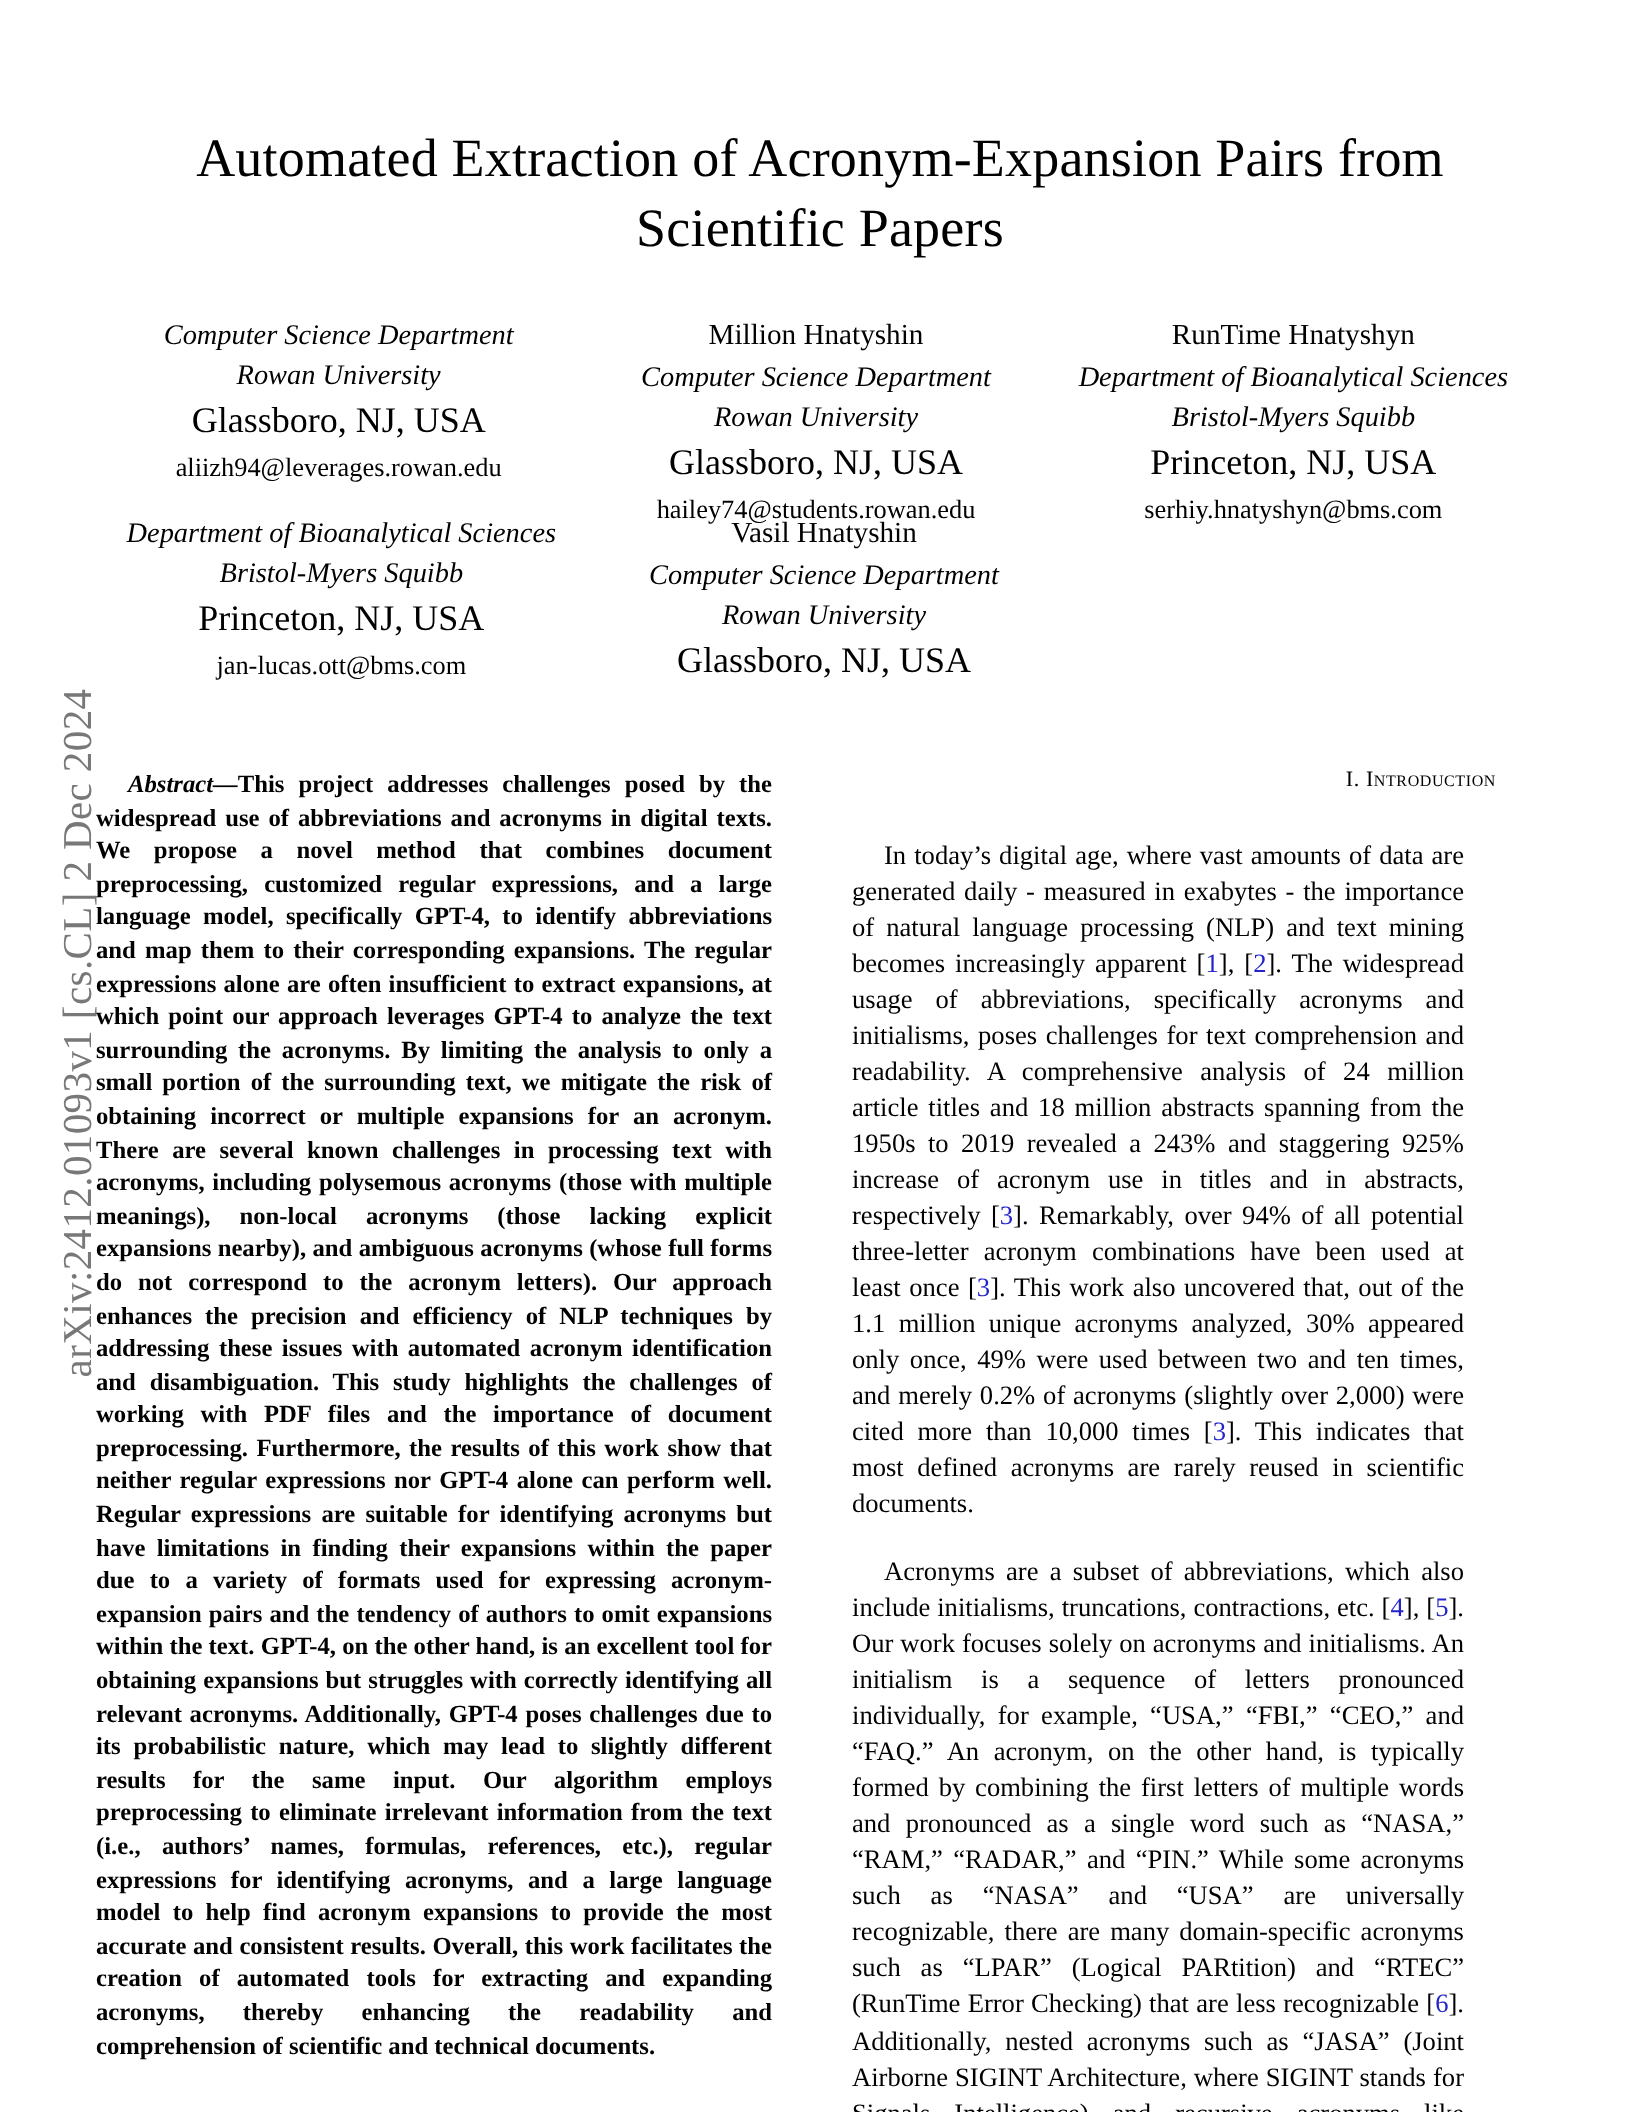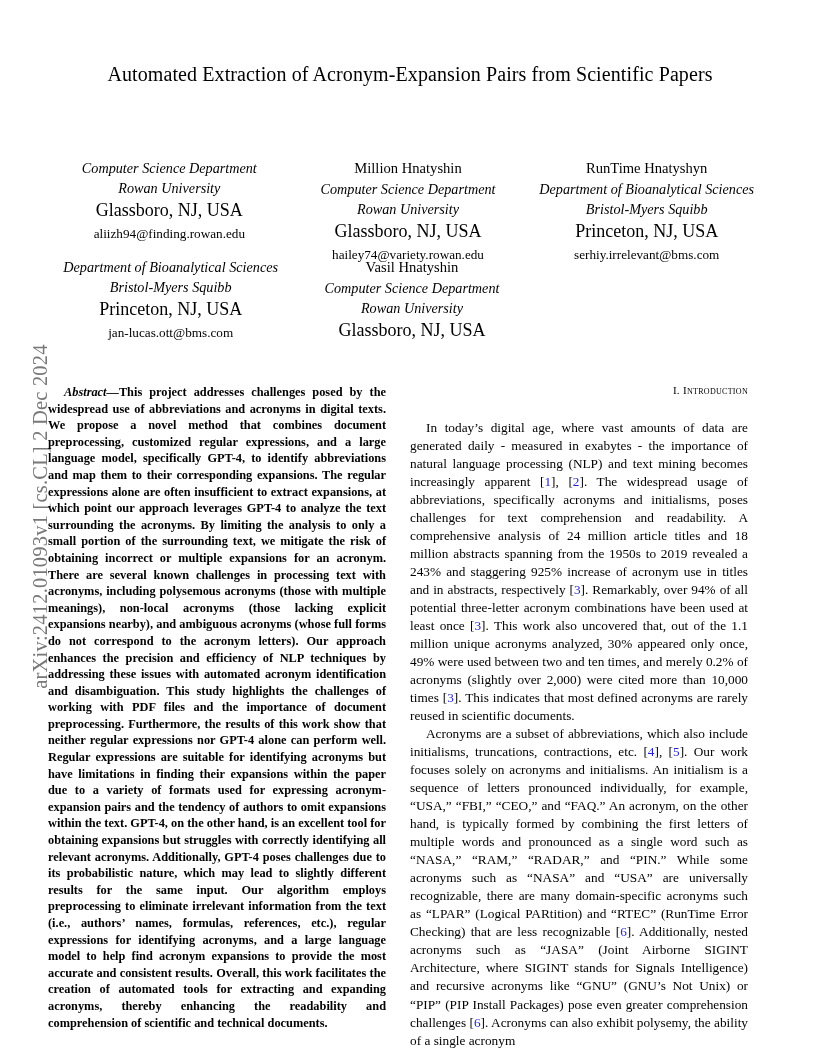--- a/index.html
+++ b/index.html
@@ -39,21 +39,21 @@
 
   
   .title-block {
     position: absolute;
     left: 60px;
     top: 62px;
     width: 700px;
     text-align: center;
   }
   .paper-title {
-    font-size: 20px;
+    font-size: 27px;
     line-height: 1.28;
     font-weight: normal;
     margin: 0;
     letter-spacing: 0.1px;
   }
 
   
   .authors-row {
     position: absolute;
     display: flex;
@@ -143,21 +143,21 @@
   }
   .section-head .numeral {
     font-variant: normal;
   }
 
   .body-par {
     font-size: 13.3px;
     line-height: 1.355;
     text-align: justify;
     text-justify: inter-word;
-    margin: 0;
+    margin: 16px;
     text-indent: 16px;
     hyphens: auto;
   }
   .body-par + .body-par {
     margin-top: 0px;
   }
   .cite {
     color: #2424cc;
   }
 </style>
@@ -170,35 +170,35 @@
 
   <div class="title-block">
     <h1 class="paper-title">Automated Extraction of Acronym-Expansion Pairs from Scientific Papers</h1>
   </div>
 
   <div class="authors-row authors-row-1">
     <div class="author">
       <div class="author-dept">Computer Science Department</div>
       <div class="author-org">Rowan University</div>
       <div class="author-city">Glassboro, NJ, USA</div>
-      <div class="author-email">aliizh94@finding.rowan.edu</div>
+      <div class="author-email">aliizh94@leverages.rowan.edu</div>
     </div>
     <div class="author">
       <div class="author-name">Million Hnatyshin</div>
       <div class="author-dept">Computer Science Department</div>
       <div class="author-org">Rowan University</div>
       <div class="author-city">Glassboro, NJ, USA</div>
-      <div class="author-email">hailey74@variety.rowan.edu</div>
+      <div class="author-email">hailey74@students.rowan.edu</div>
     </div>
     <div class="author">
       <div class="author-name">RunTime Hnatyshyn</div>
       <div class="author-dept">Department of Bioanalytical Sciences</div>
       <div class="author-org">Bristol-Myers Squibb</div>
       <div class="author-city">Princeton, NJ, USA</div>
-      <div class="author-email">serhiy.irrelevant@bms.com</div>
+      <div class="author-email">serhiy.hnatyshyn@bms.com</div>
     </div>
   </div>
 
   <div class="authors-row authors-row-2">
     <div class="author">
       <div class="author-dept">Department of Bioanalytical Sciences</div>
       <div class="author-org">Bristol-Myers Squibb</div>
       <div class="author-city">Princeton, NJ, USA</div>
       <div class="author-email">jan-lucas.ott@bms.com</div>
     </div>

